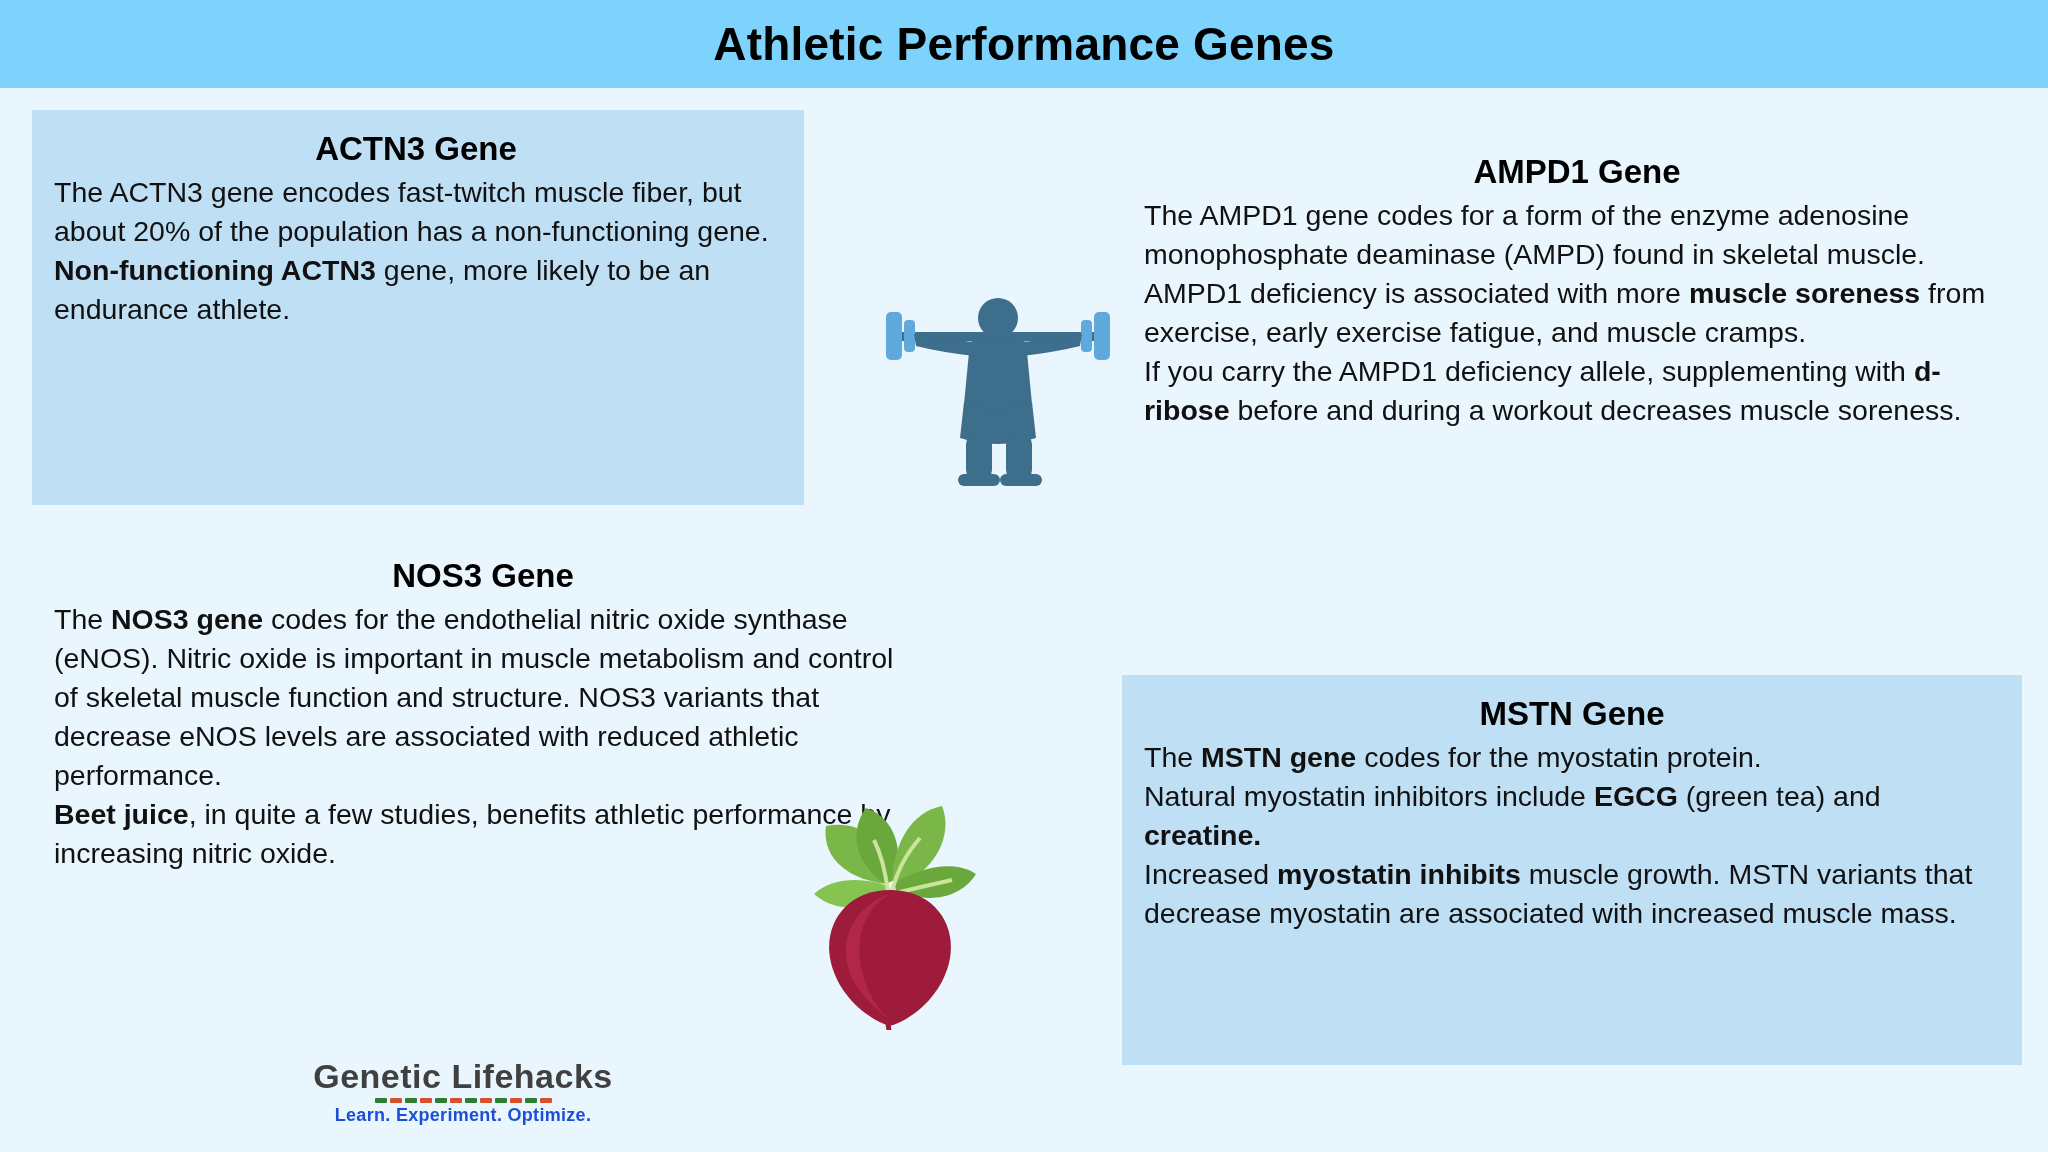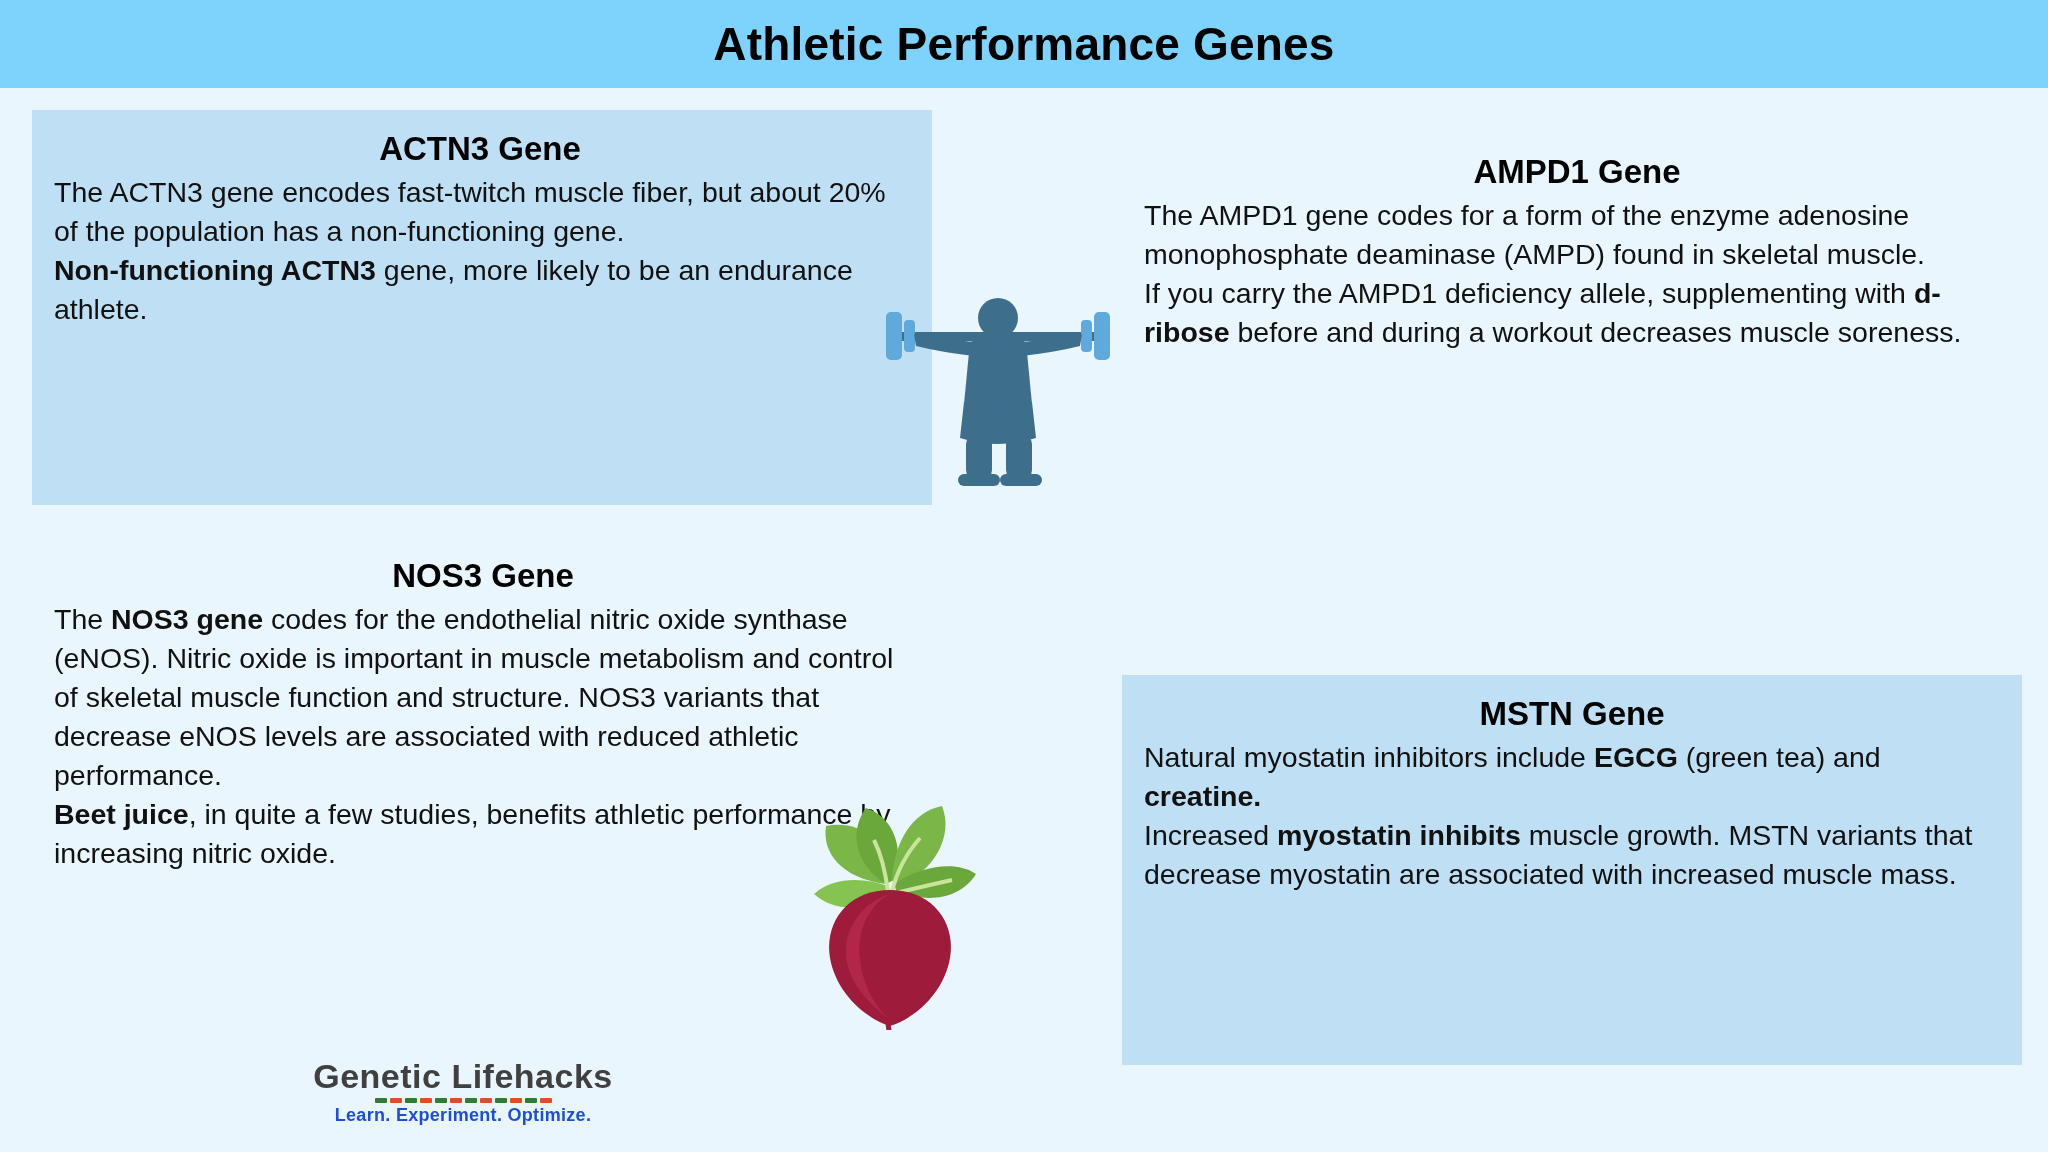--- a/index.html
+++ b/index.html
@@ -61,21 +61,21 @@
     line-height: 1.37;
     color: #111;
   }
   .card-body p {
     margin: 0;
   }
   b { font-weight: bold; }
 
   
   #card-actn3 {
-    left: 32px; top: 110px; width: 900px; height: 395px;
+    left: 32px; top: 110px; width: 772px; height: 395px;
     padding: 18px 26px 10px 22px;
   }
   #card-ampd1 {
     left: 1130px; top: 141px; width: 890px; height: 520px;
     padding: 10px 10px 10px 14px;
   }
   #card-nos3 {
     left: 32px; top: 545px; width: 890px; height: 420px;
     padding: 10px 10px 10px 22px;
   }
@@ -149,35 +149,37 @@
     <div class="card-body">
       <p>The  ACTN3 gene encodes fast-twitch muscle fiber, but about 20% of the population has a non-functioning gene.</p>
       <p><b>Non-functioning ACTN3</b> gene, more likely to be an endurance athlete.</p>
     </div>
   </div>
 
   <div class="card" id="card-ampd1">
     <div class="card-title">AMPD1 Gene</div>
     <div class="card-body">
       <p>The AMPD1 gene codes for a form of the enzyme adenosine monophosphate deaminase (AMPD) found in skeletal muscle.</p>
+      <p>AMPD1 deficiency is associated with more <b>muscle soreness</b> from exercise, early exercise fatigue, and muscle cramps.</p>
       <p>If you carry the AMPD1 deficiency allele, supplementing with <b>d-ribose</b> before and during a workout decreases muscle soreness.</p>
     </div>
   </div>
 
   <div class="card" id="card-nos3">
     <div class="card-title">NOS3 Gene</div>
     <div class="card-body">
       <p>The <b>NOS3 gene</b> codes for the endothelial nitric oxide synthase (eNOS). Nitric oxide is important in muscle metabolism and control of skeletal muscle function and structure. NOS3 variants that decrease eNOS levels are associated with reduced athletic performance.</p>
       <p><b>Beet juice</b>, in quite a few studies, benefits athletic performance by increasing nitric oxide.</p>
     </div>
   </div>
 
   <div class="card shaded" id="card-mstn">
     <div class="card-title">MSTN Gene</div>
     <div class="card-body">
+      <p>The <b>MSTN gene</b> codes for the myostatin protein.</p>
       <p>Natural myostatin inhibitors include <b>EGCG</b> (green tea) and <b>creatine.</b></p>
       <p>Increased <b>myostatin inhibits</b> muscle growth. MSTN variants that decrease myostatin are associated with increased muscle mass.</p>
     </div>
   </div>
 
   <svg class="lifter" viewBox="0 0 240 200">
 
     <rect x="10" y="42" width="220" height="9" rx="4" fill="#3d6e8c"></rect>
 
     <rect x="8" y="22" width="16" height="48" rx="5" fill="#5fa9dd"></rect>

